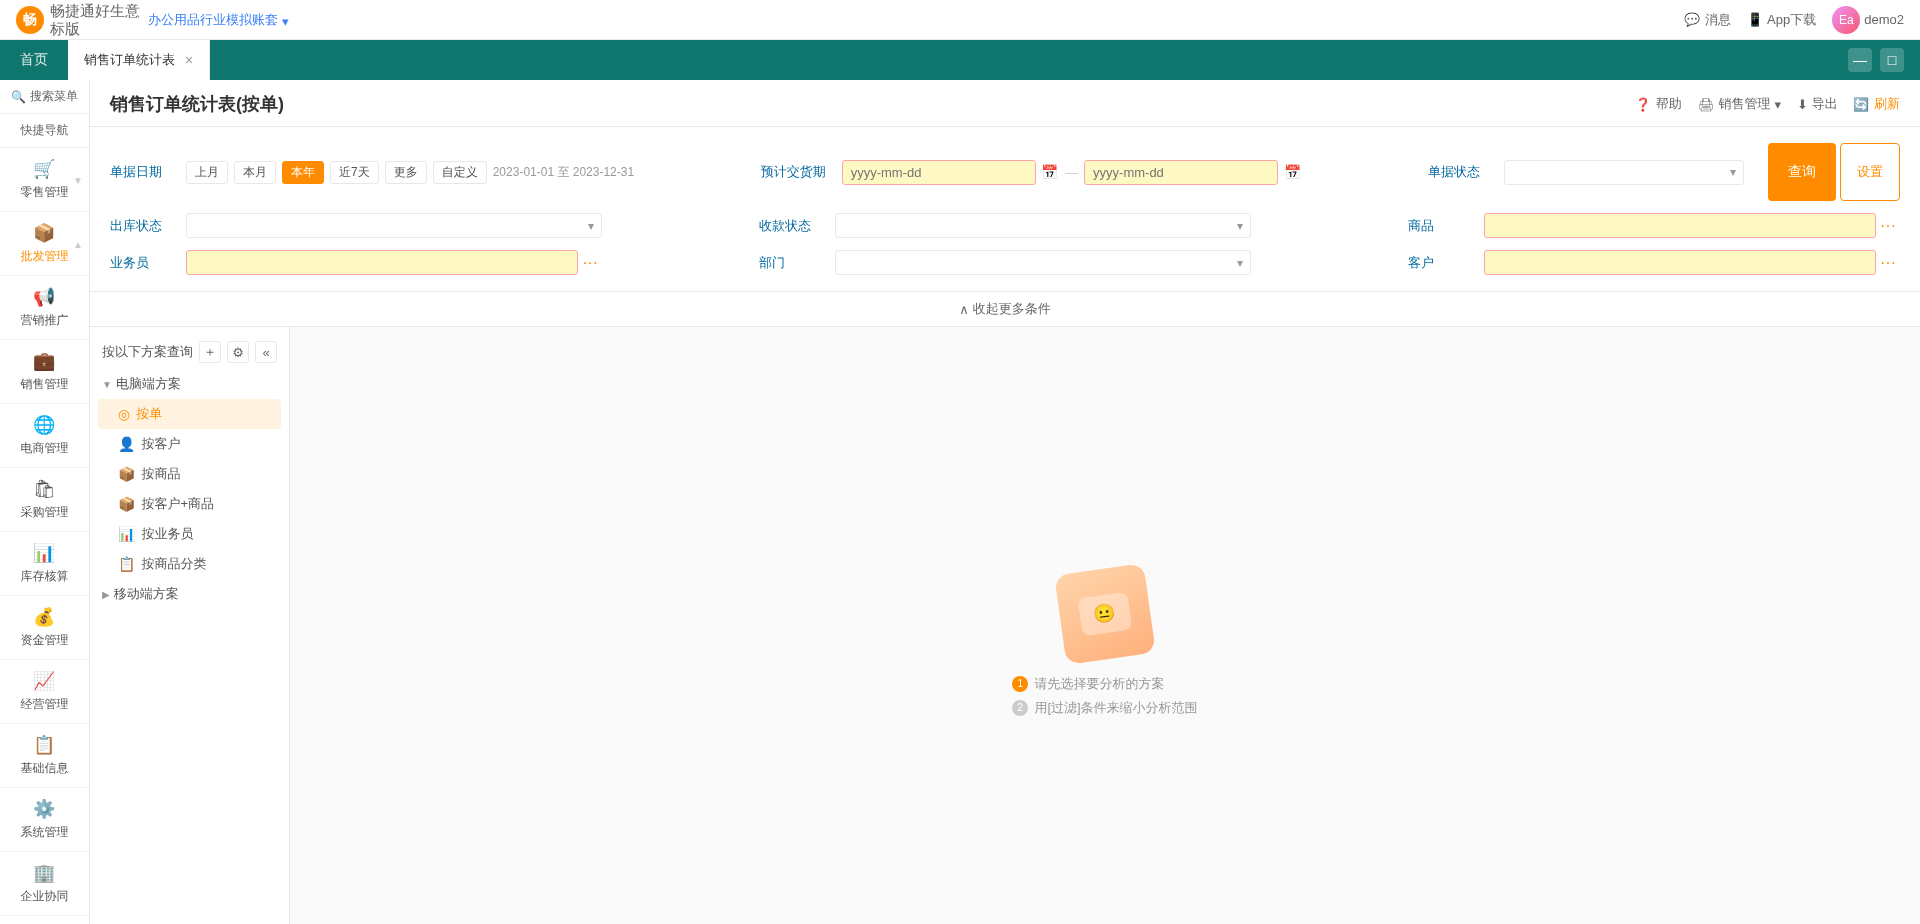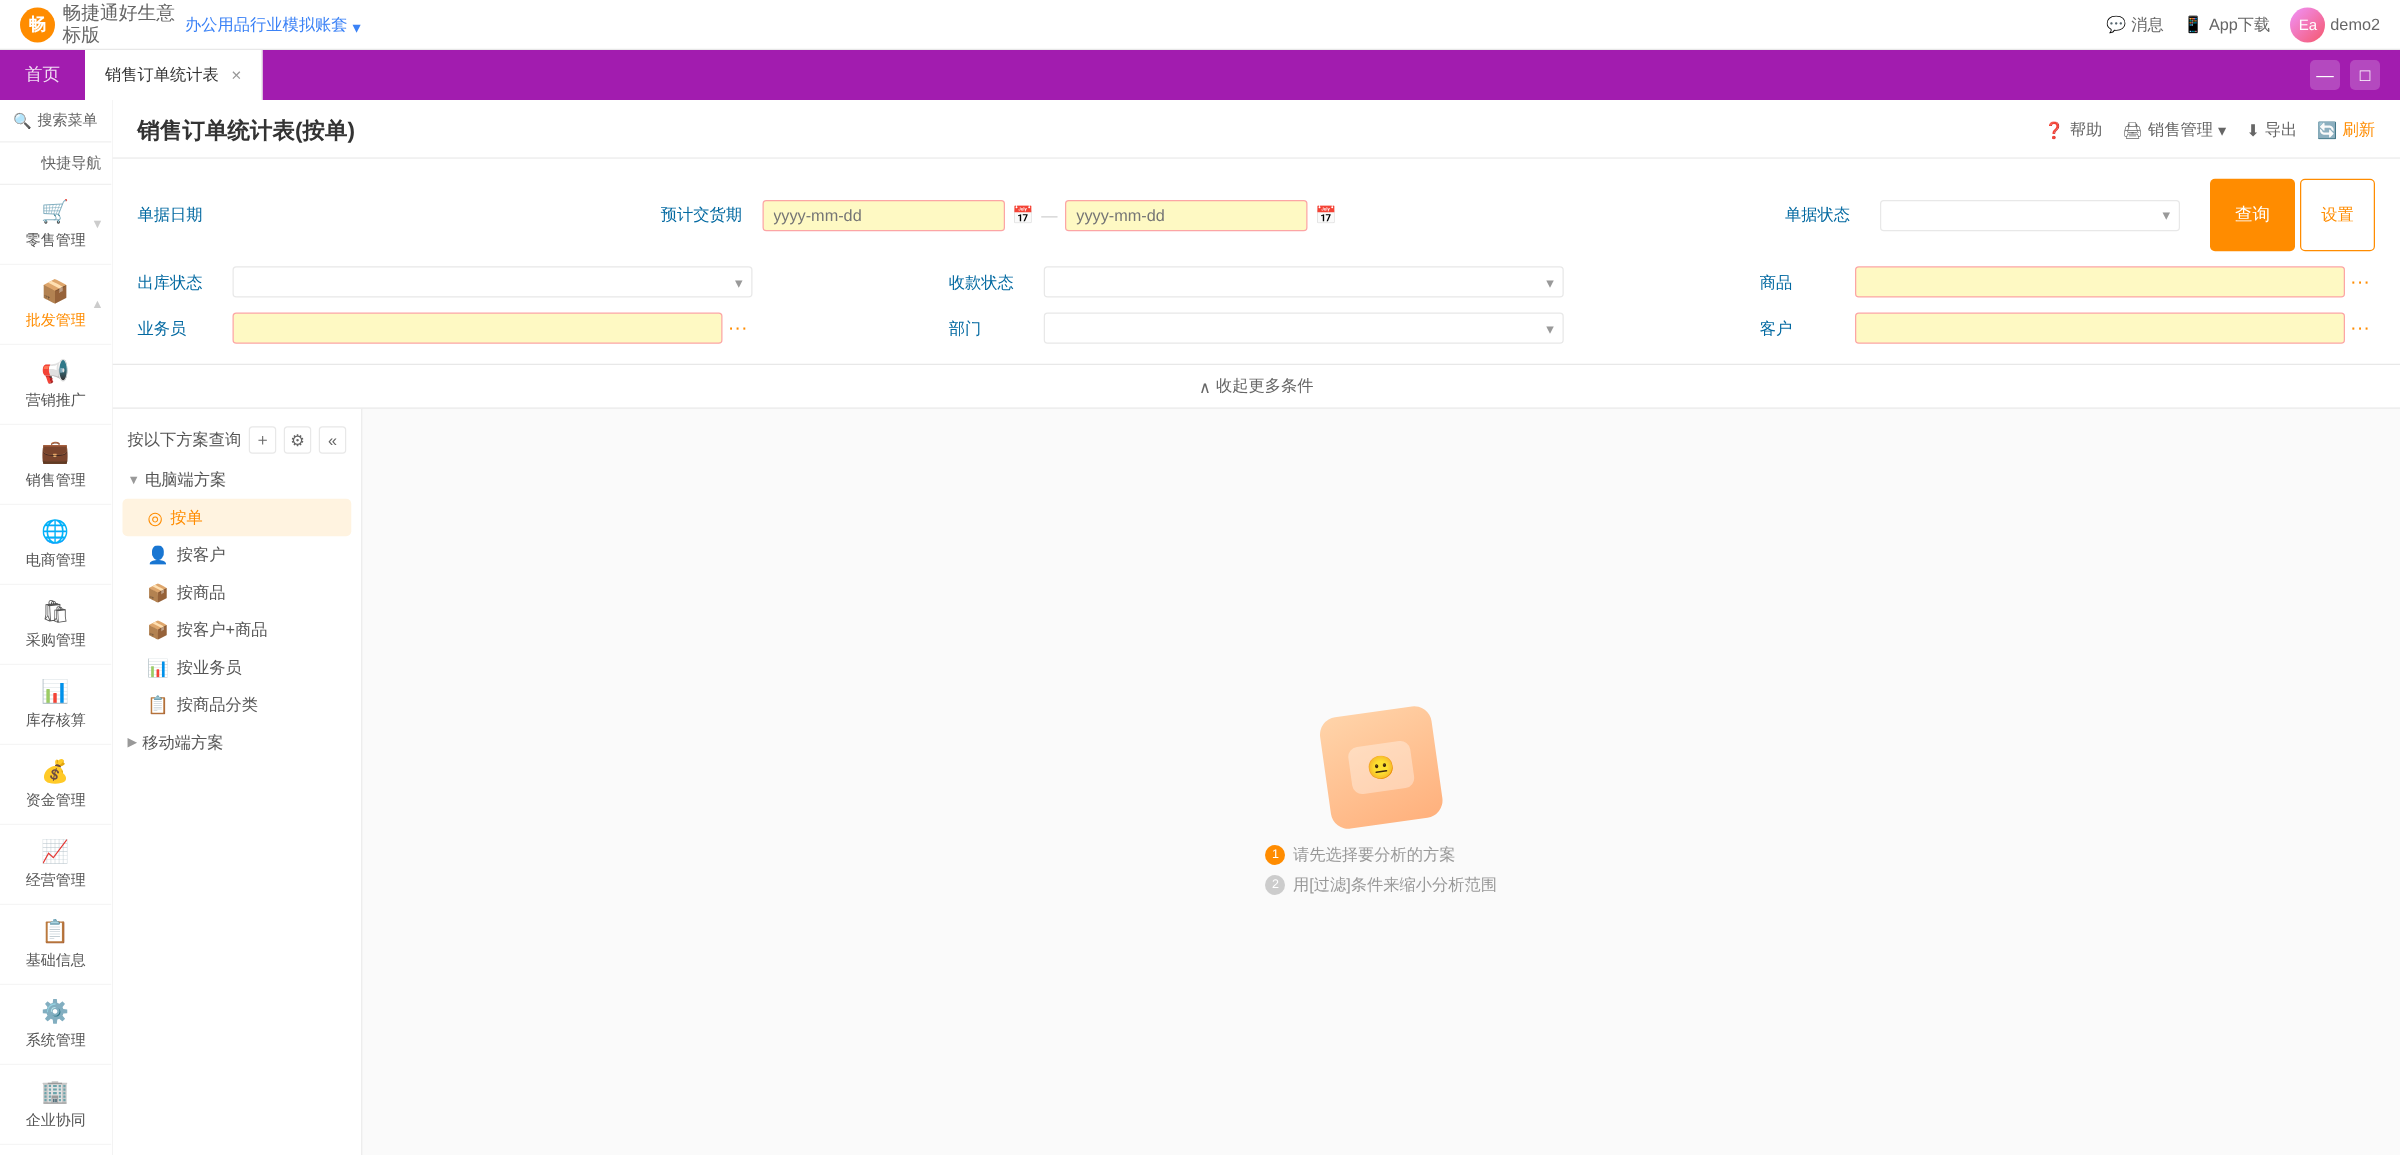--- a/index.html
+++ b/index.html
@@ -45,21 +45,21 @@
     .avatar {
       width: 28px; height: 28px; border-radius: 50%;
       background: linear-gradient(135deg, #f093fb, #f5576c);
       display: flex; align-items: center; justify-content: center;
       color: #fff; font-size: 12px;
     }
 
     
     .tab-bar {
       height: 40px;
-      background: #a21caf;
+      background: #0f766e;
       display: flex;
       align-items: center;
       padding: 0 0;
       position: relative;
     }
     .tab-home {
       padding: 0 20px;
       height: 100%;
       display: flex; align-items: center;
       color: rgba(255,255,255,0.85);
@@ -111,21 +111,21 @@
       border-bottom: 1px solid #f0f0f0;
       color: #666;
       font-size: 12px;
       display: flex; align-items: center; justify-content: center; gap: 4px;
       cursor: pointer;
     }
     .sidebar-nav {
       padding: 6px 0;
       border-bottom: 1px solid #f0f0f0;
       color: #666; font-size: 12px;
-      display: flex; align-items: center; justify-content: flex-end;
+      display: flex; align-items: center; justify-content: center;
       cursor: pointer; padding: 8px;
     }
     .sidebar-item {
       padding: 10px 8px;
       display: flex; flex-direction: column; align-items: center; justify-content: center;
       cursor: pointer; font-size: 12px; color: #555; gap: 4px;
       border-bottom: 1px solid #f5f5f5;
       position: relative;
     }
     .sidebar-item.active { color: #ff8c00; }
@@ -417,20 +417,29 @@
             <span>刷新</span>
           </div>
         </div>
       </div>
     </div>
 
     <div class="filter-area">
 
       <div class="filter-row">
         <span class="filter-label">单据日期</span>
+        <div class="filter-date-group">
+          <button class="date-btn">上月</button>
+          <button class="date-btn">本月</button>
+          <button class="date-btn active">本年</button>
+          <button class="date-btn">近7天</button>
+          <button class="date-btn">更多</button>
+          <button class="date-btn">自定义</button>
+          <span class="date-range-text">2023-01-01 至 2023-12-31</span>
+        </div>
         <div style="flex:1"></div>
         <span class="filter-label">预计交货期</span>
         <div class="filter-input-group">
           <input class="filter-input wide" type="text" placeholder="yyyy-mm-dd" style="">
           <span class="date-icon">📅</span>
           <span class="filter-dash">—</span>
           <input class="filter-input wide" type="text" placeholder="yyyy-mm-dd" style="">
           <span class="date-icon">📅</span>
         </div>
         <div style="flex:1"></div>

